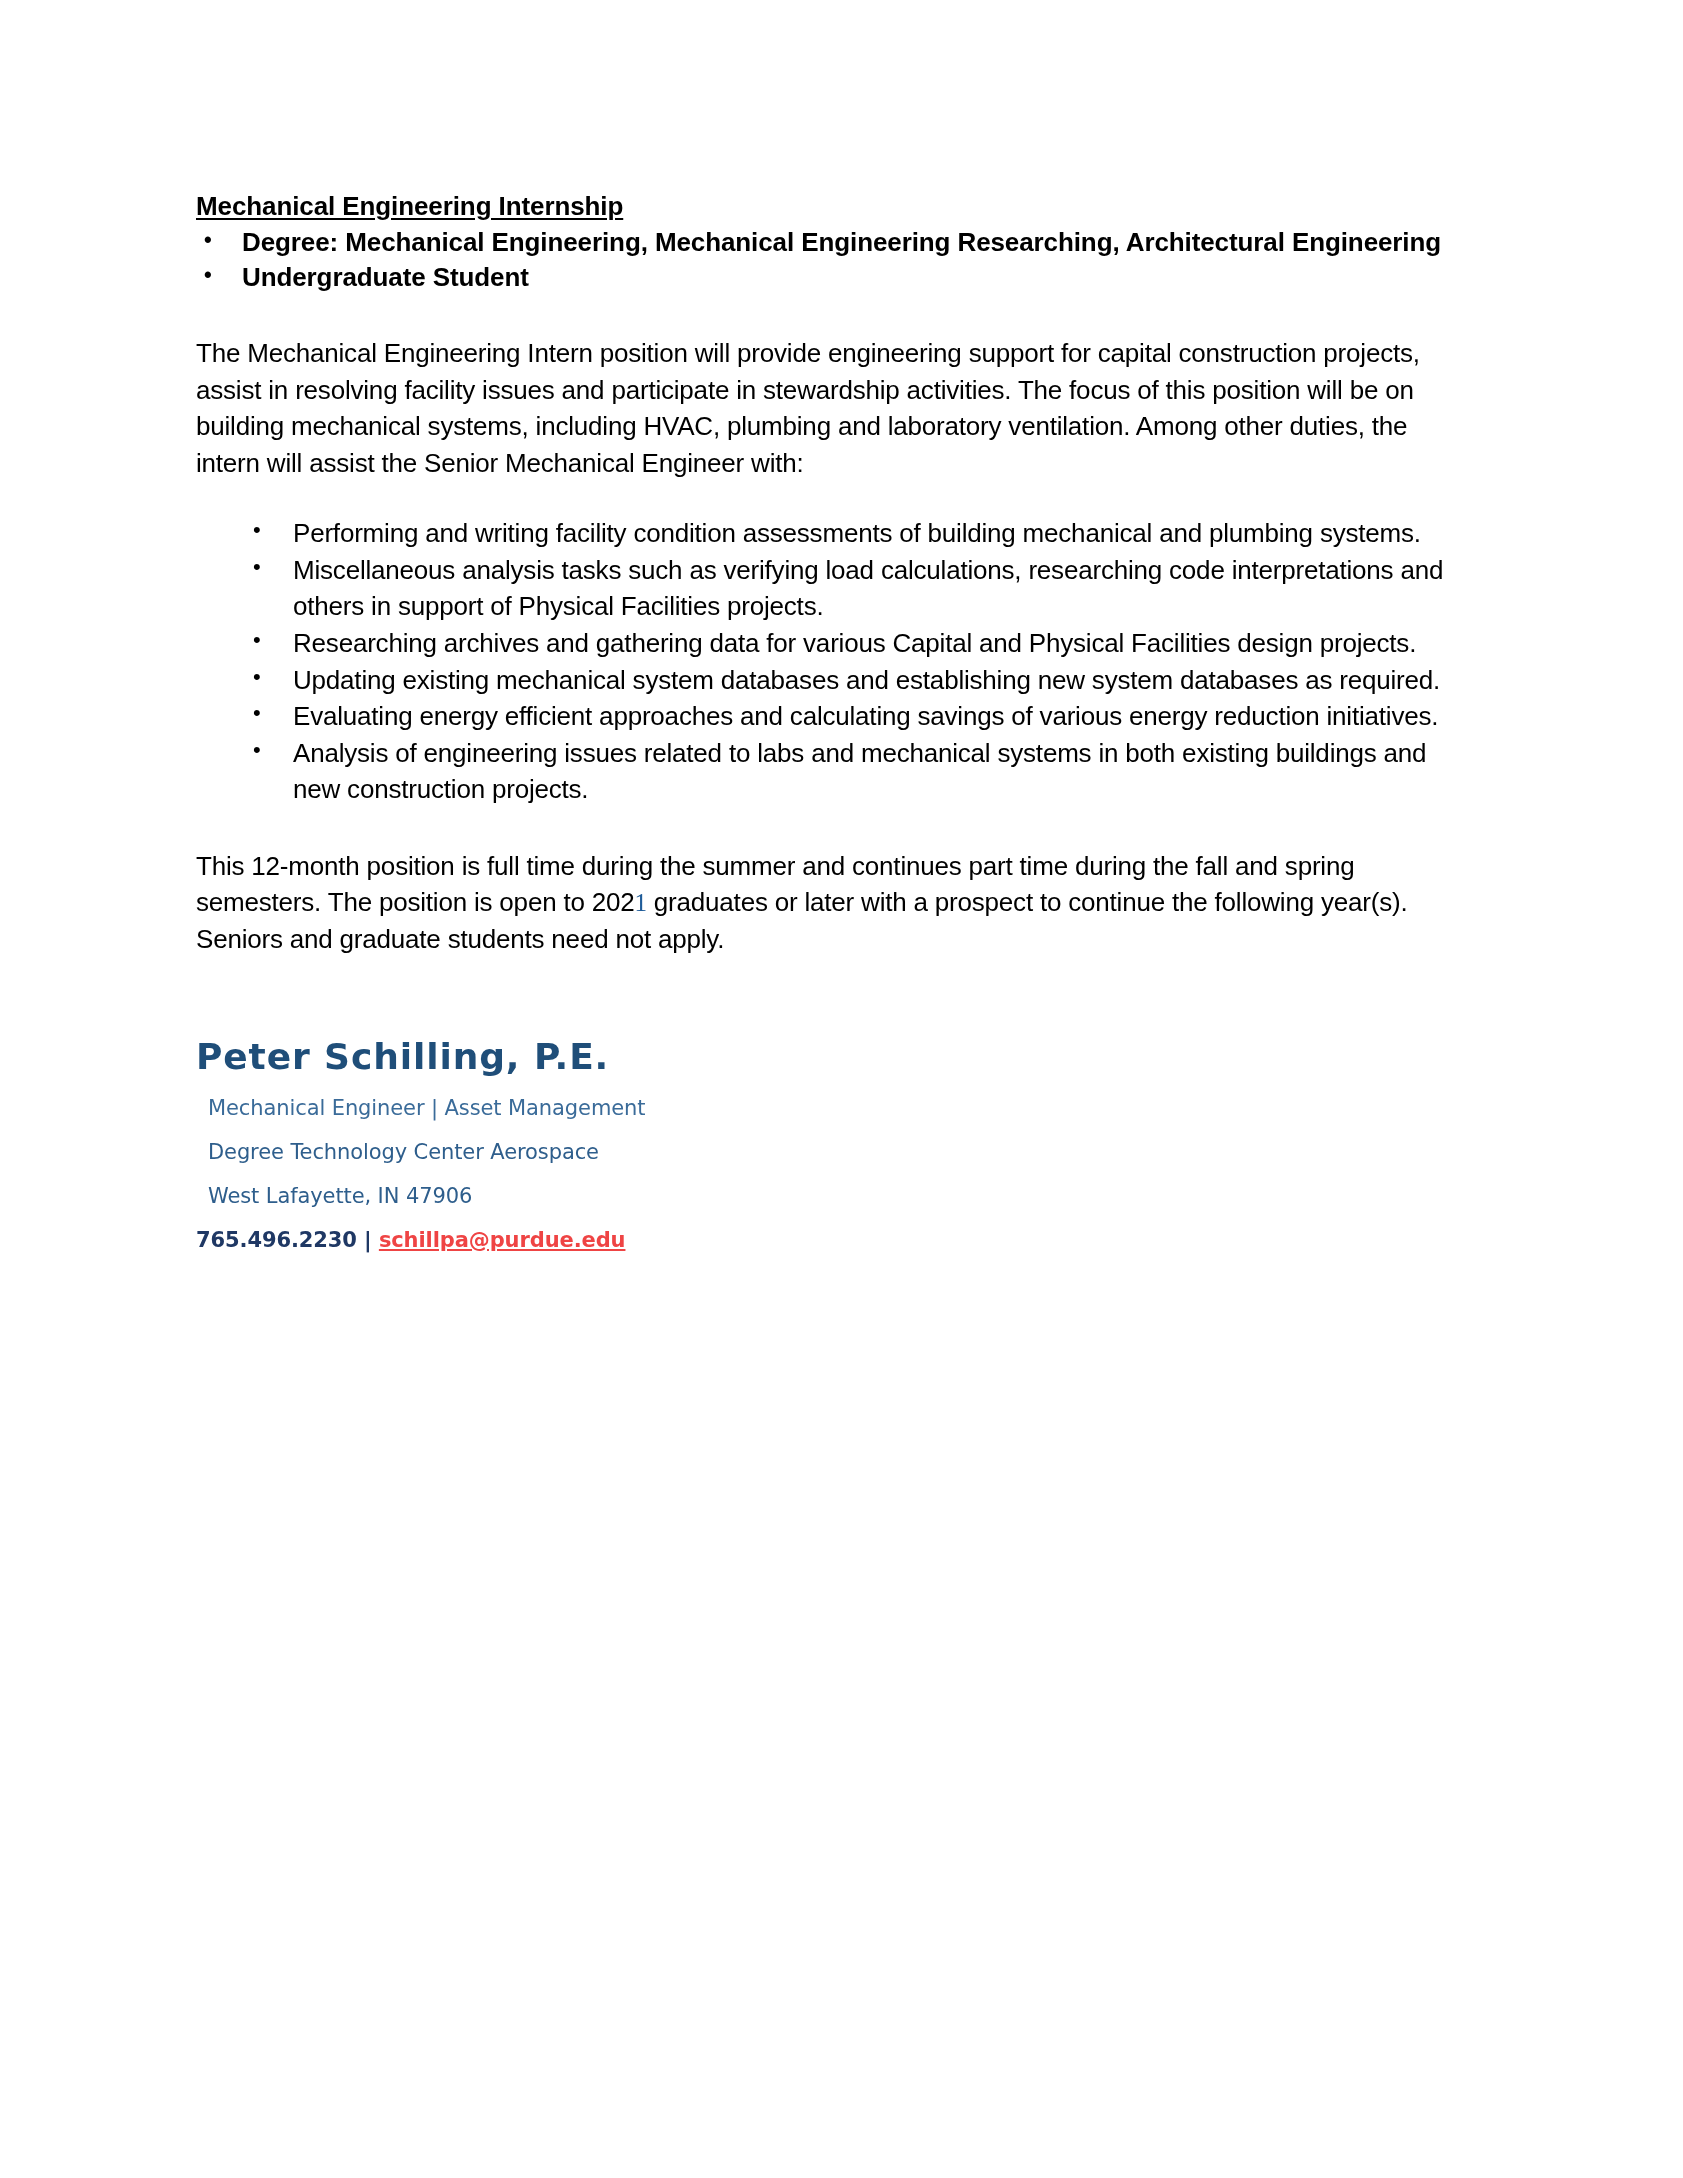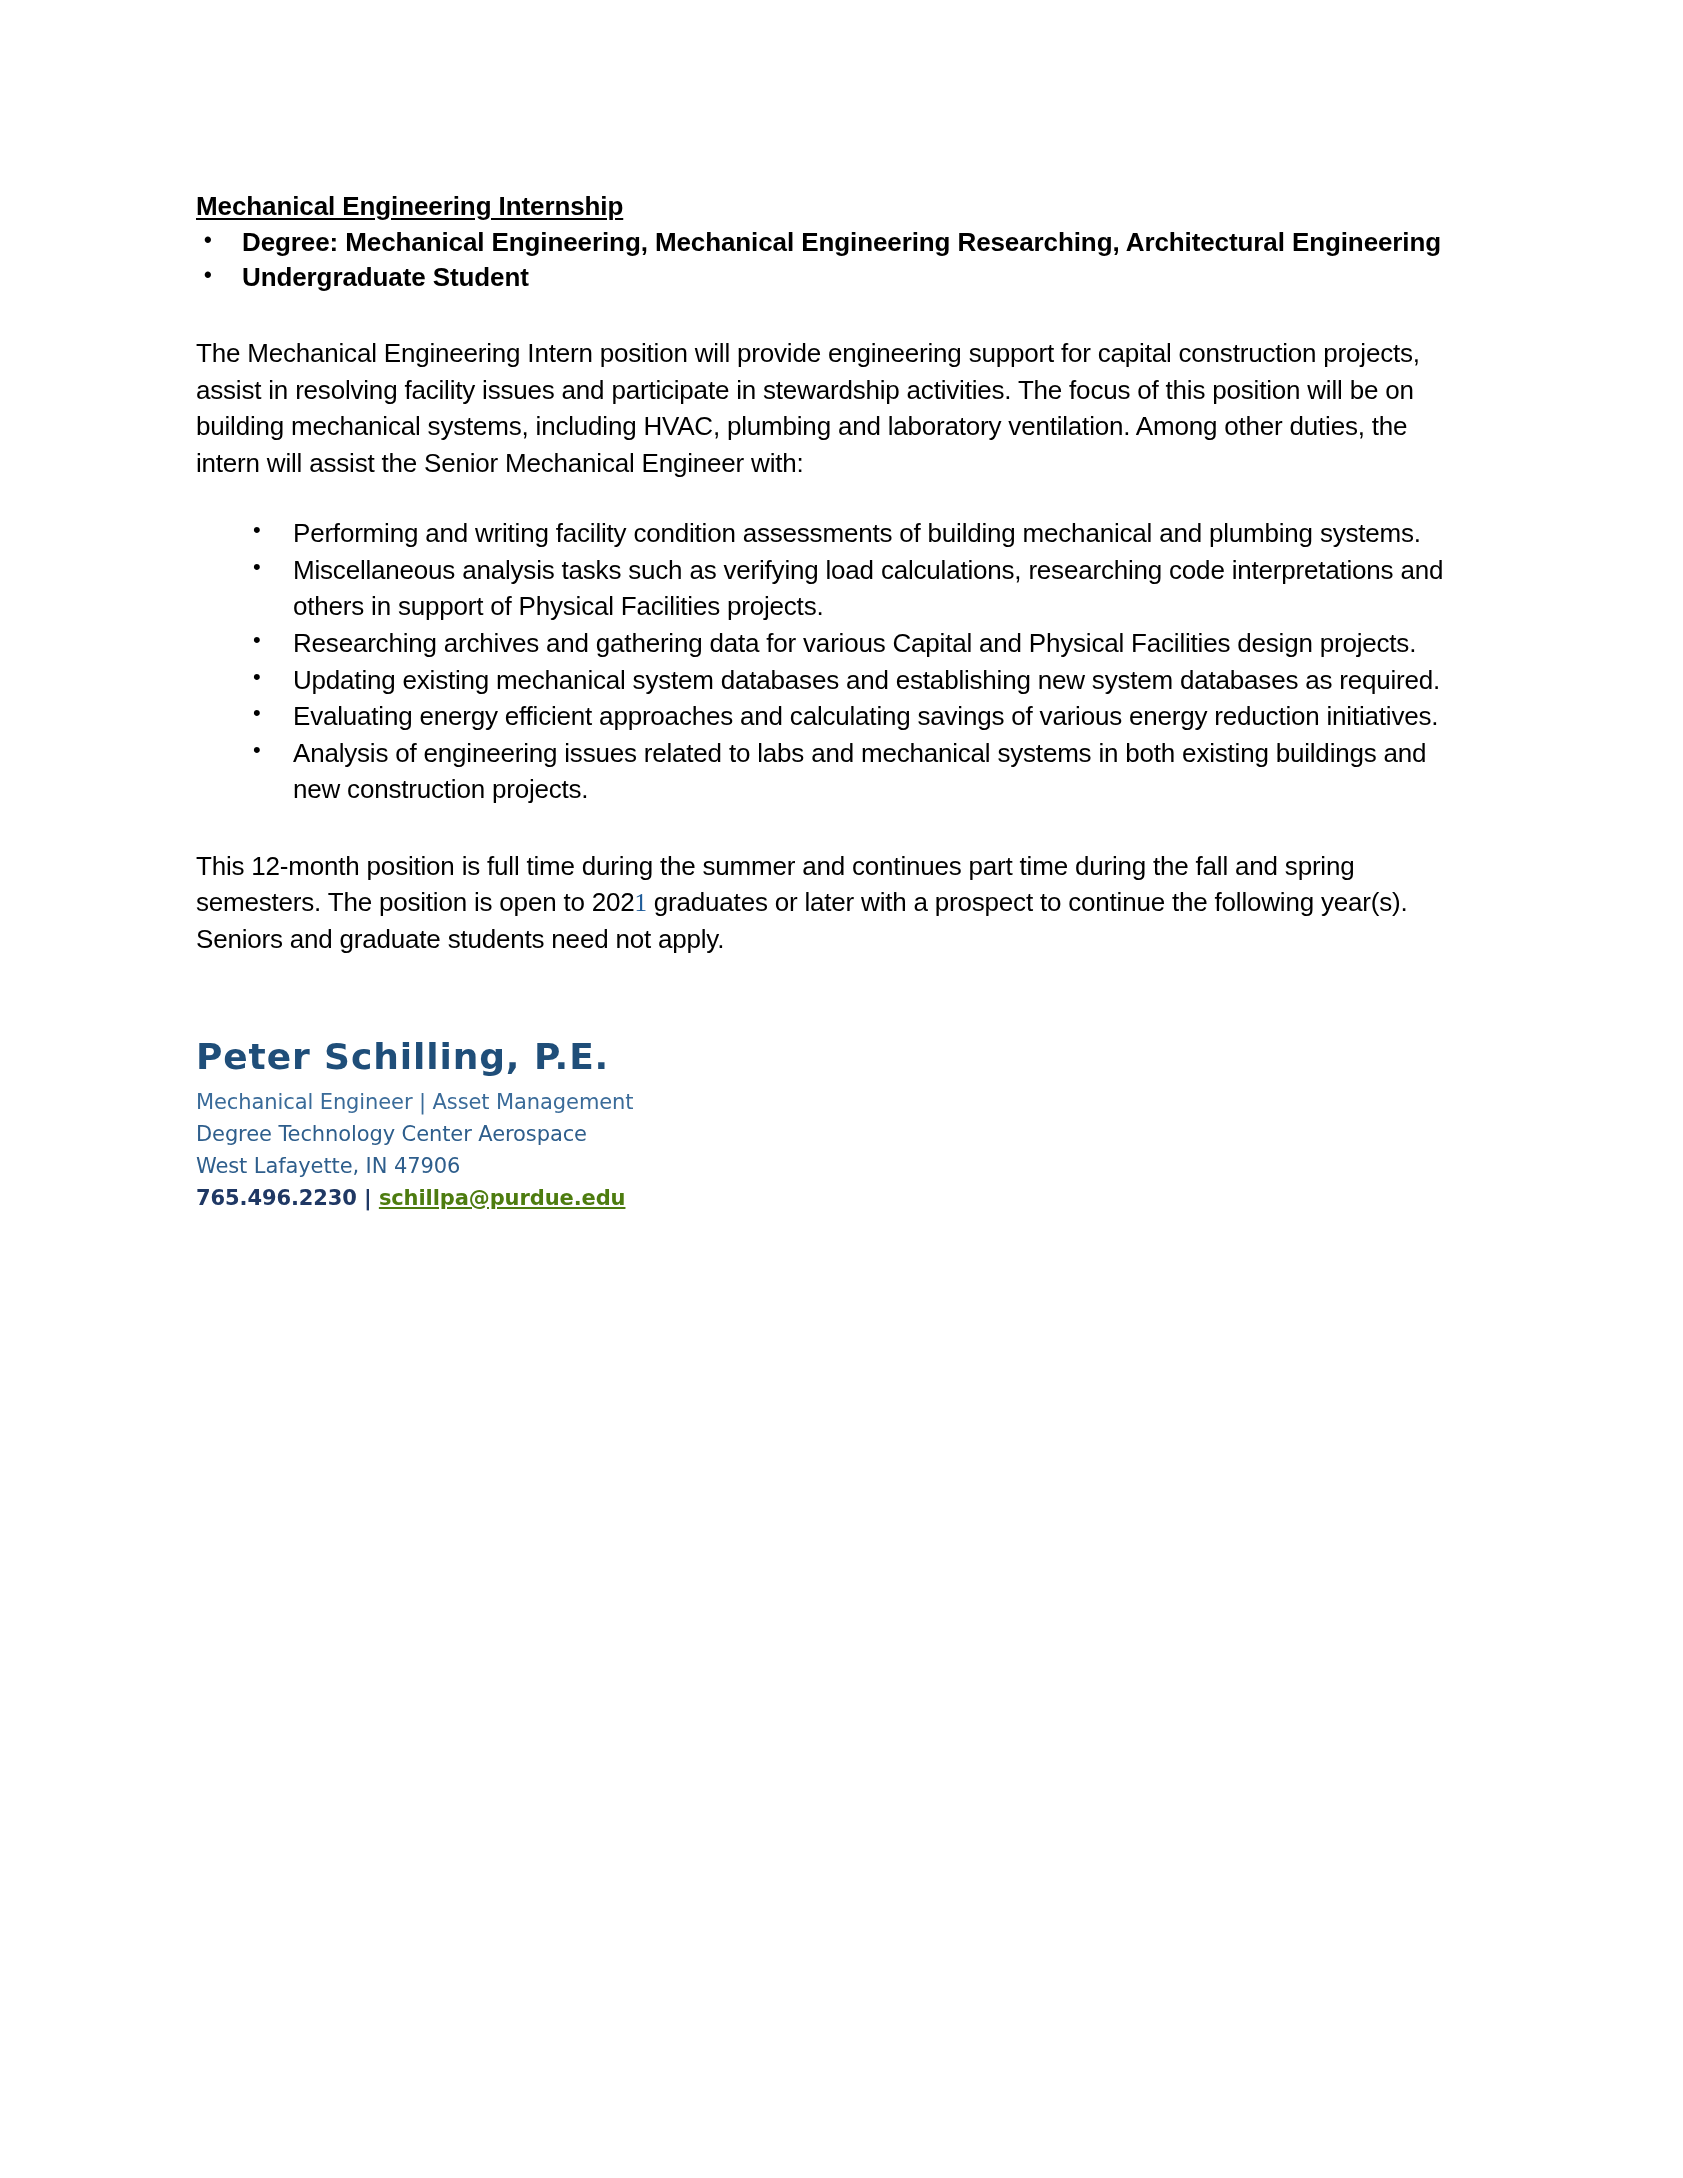--- a/index.html
+++ b/index.html
@@ -133,40 +133,40 @@
     line-height: 1.3;
     margin: 0 0 6px 0;
   }
   .sig-line {
     font-family: "DejaVu Sans", sans-serif;
     font-size: 21px;
     font-weight: normal;
     color: #2E5E8C;
     line-height: 1.52;
     letter-spacing: -0.1px;
-    margin: 0;
+    margin: 12px;
   }
   .sig-line.muted {
     color: #3A6B99;
   }
   .sig-contact {
     font-family: "DejaVu Sans", sans-serif;
     font-size: 21px;
     font-weight: bold;
     color: #1F3864;
     line-height: 1.52;
     letter-spacing: -0.1px;
     margin: 0;
   }
   .sig-contact .sep {
     font-weight: bold;
     color: #1F3864;
   }
   a.email-link {
-    color: #4d7c0f;
+    color: #ef4444;
     text-decoration: underline;
     text-underline-offset: 2px;
     font-weight: bold;
     text-align: center;
   }
 </style>
 </head>
 <body>
 
 <div class="page">

